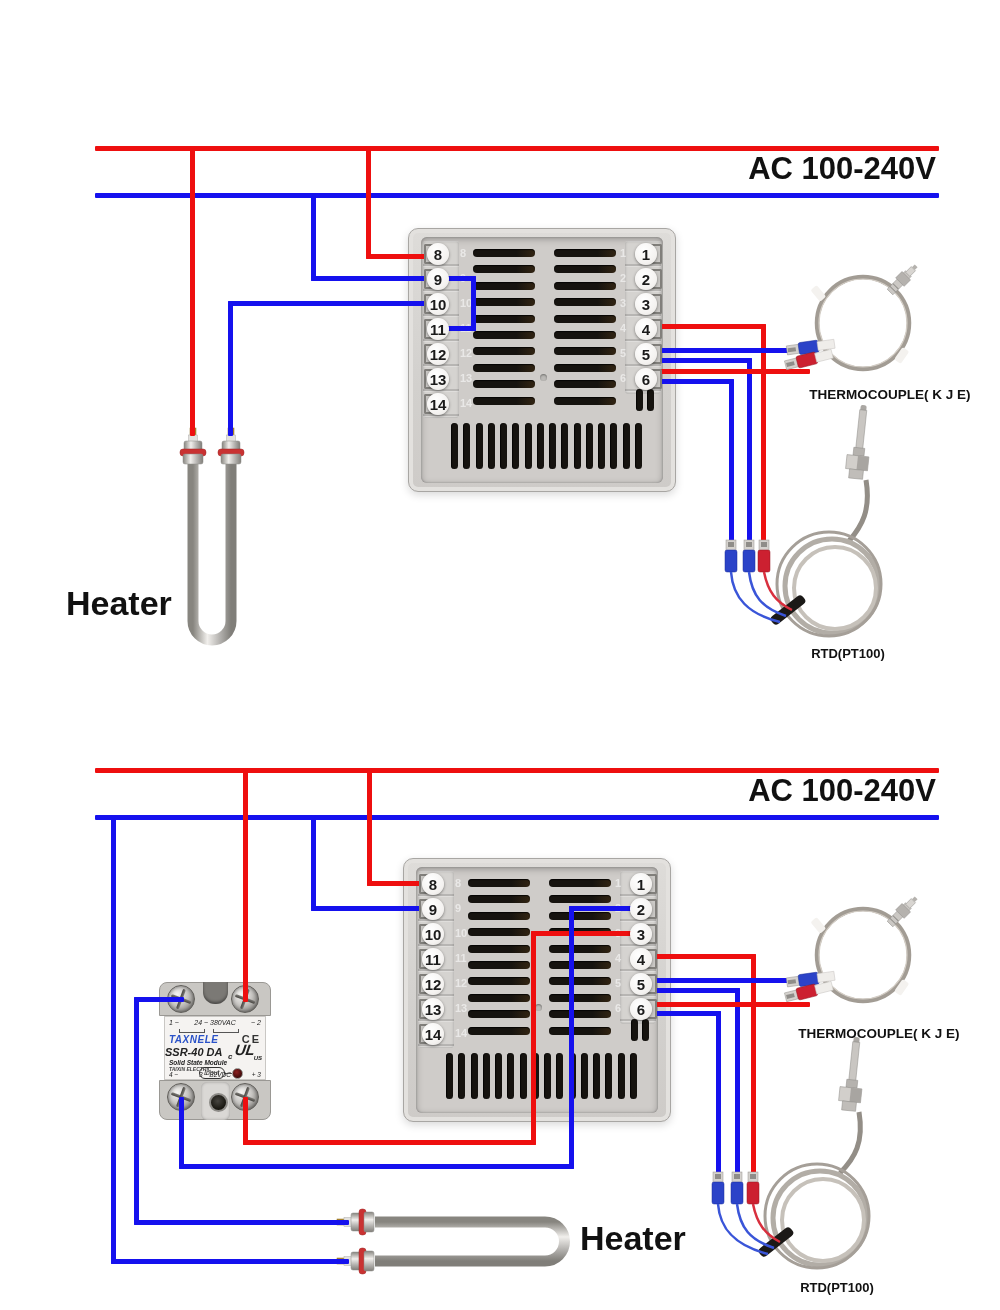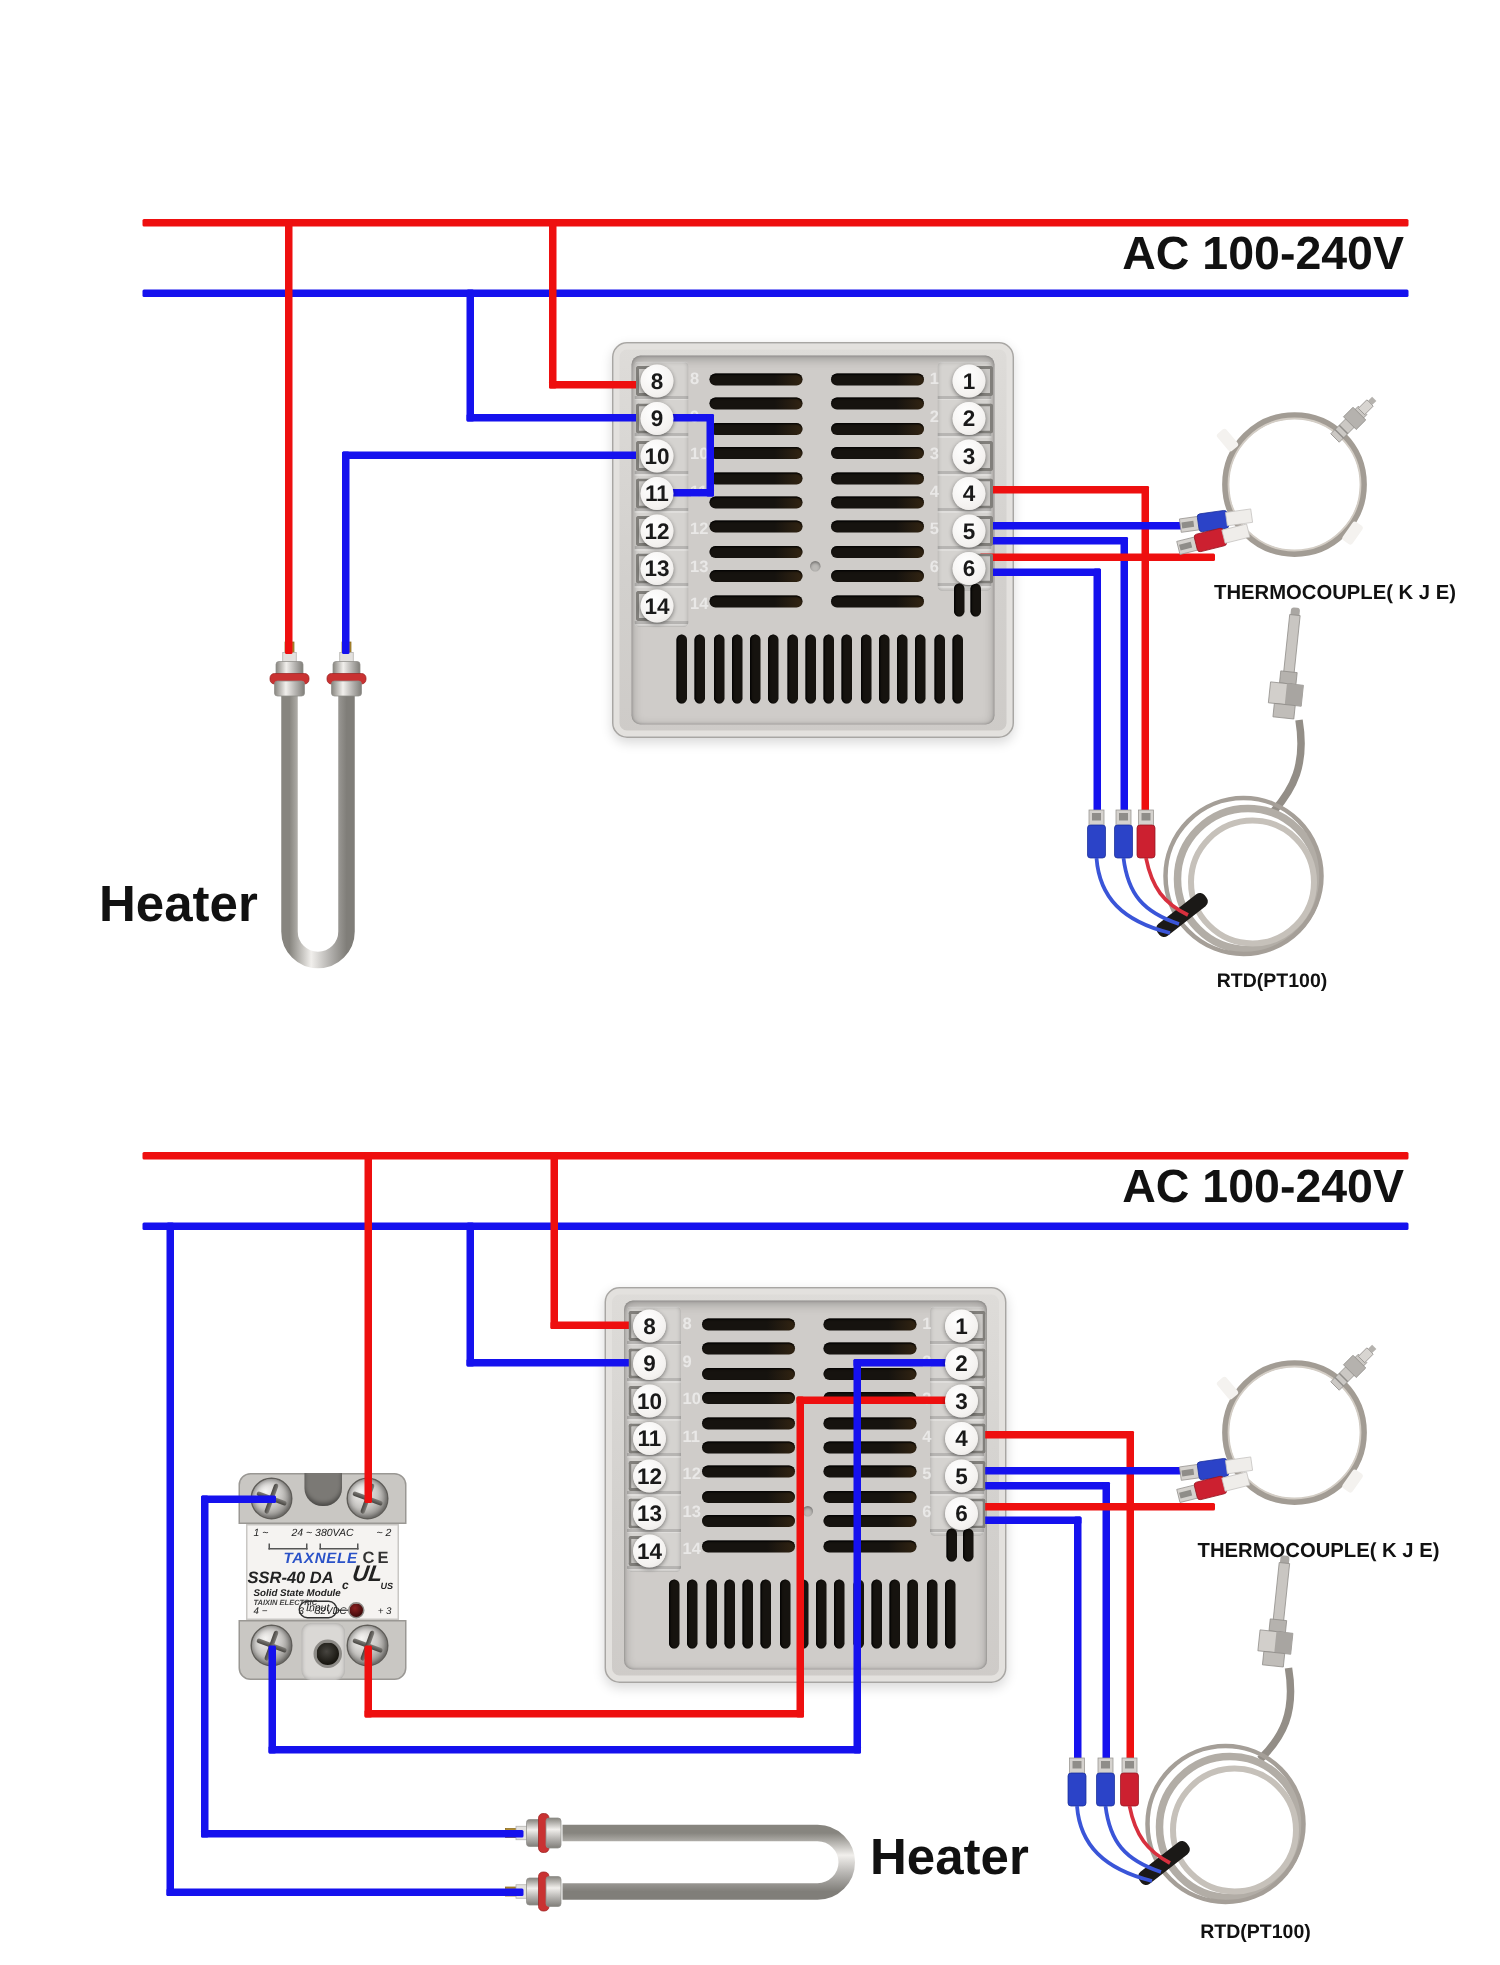--- a/index.html
+++ b/index.html
@@ -51,21 +51,21 @@
   .screw{position:absolute;width:28px;height:28px;border-radius:50%;z-index:6;
      background:radial-gradient(circle at 35% 32%,#f5f4f2,#c7c5c2 45%,#8f8d89 78%,#6e6c68);
      border:1px solid #5f5d59;box-sizing:border-box;box-shadow:inset 0 0 4px rgba(0,0,0,.5);}
   .screw::before,.screw::after{content:'';position:absolute;left:50%;top:50%;width:80%;height:3px;background:linear-gradient(#7e7c78,#474541);border-radius:2px;transform:translate(-50%,-50%) rotate(20deg);}
   .screw::after{transform:translate(-50%,-50%) rotate(110deg);}
   .ssr-label{position:absolute;left:5px;top:34px;width:102px;height:64px;background:#f5f3f1;border:1px solid #c9c7c4;box-sizing:border-box;color:#222;}
   .ssr-row{display:flex;justify-content:space-between;padding:0 4px;font-style:italic;}
   .r1{font-size:7px;margin-top:2px;}
   .rbr{position:absolute;left:14px;top:12px;display:flex;gap:8px;}
   .rbr div{width:26px;height:4px;border:1px solid #555;border-top:none;box-sizing:border-box;}
-  .r2{margin-top:7px;font-size:10px;align-items:center;margin-left:20px;}
+  .r2{margin-top:7px;font-size:10px;align-items:center;}
   .brand{color:#2a52c8;font-weight:bold;letter-spacing:.5px;}
   .ce{font-size:11px;font-weight:bold;letter-spacing:2px;font-style:normal;color:#333;}
   .model{padding:0 0;font-size:11px;font-weight:bold;font-style:italic;margin-top:1px;}
   .sub{padding:0 4px;font-size:6.5px;font-weight:bold;font-style:italic;margin-top:1px;}
   .maker{padding:0 4px;font-size:5px;font-weight:bold;font-style:italic;color:#444;}
   .ul{position:absolute;right:3px;top:24px;width:34px;height:22px;font-style:italic;}
   .ul .c{position:absolute;left:0;bottom:2px;font-size:8px;font-weight:bold;}
   .ul .mark{position:absolute;left:7px;top:0;font-size:15px;font-weight:bold;transform:skewX(-8deg);}
   .ul .us{position:absolute;right:0;bottom:2px;font-size:6px;font-weight:bold;}
   .inputrow{position:absolute;left:34px;top:50px;display:flex;align-items:center;}

